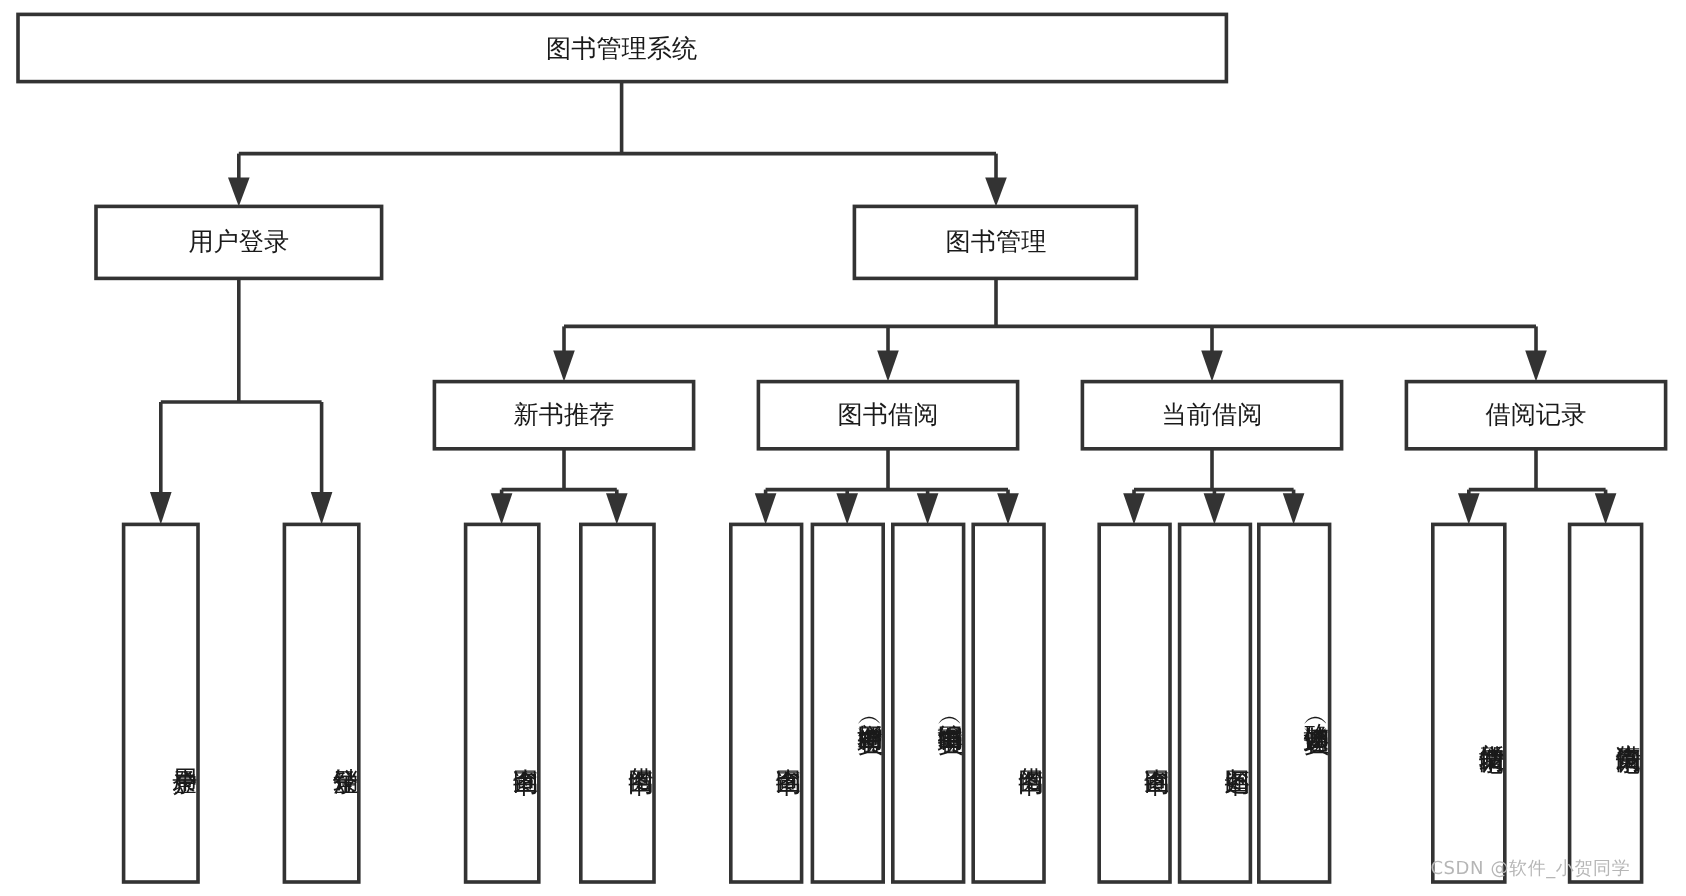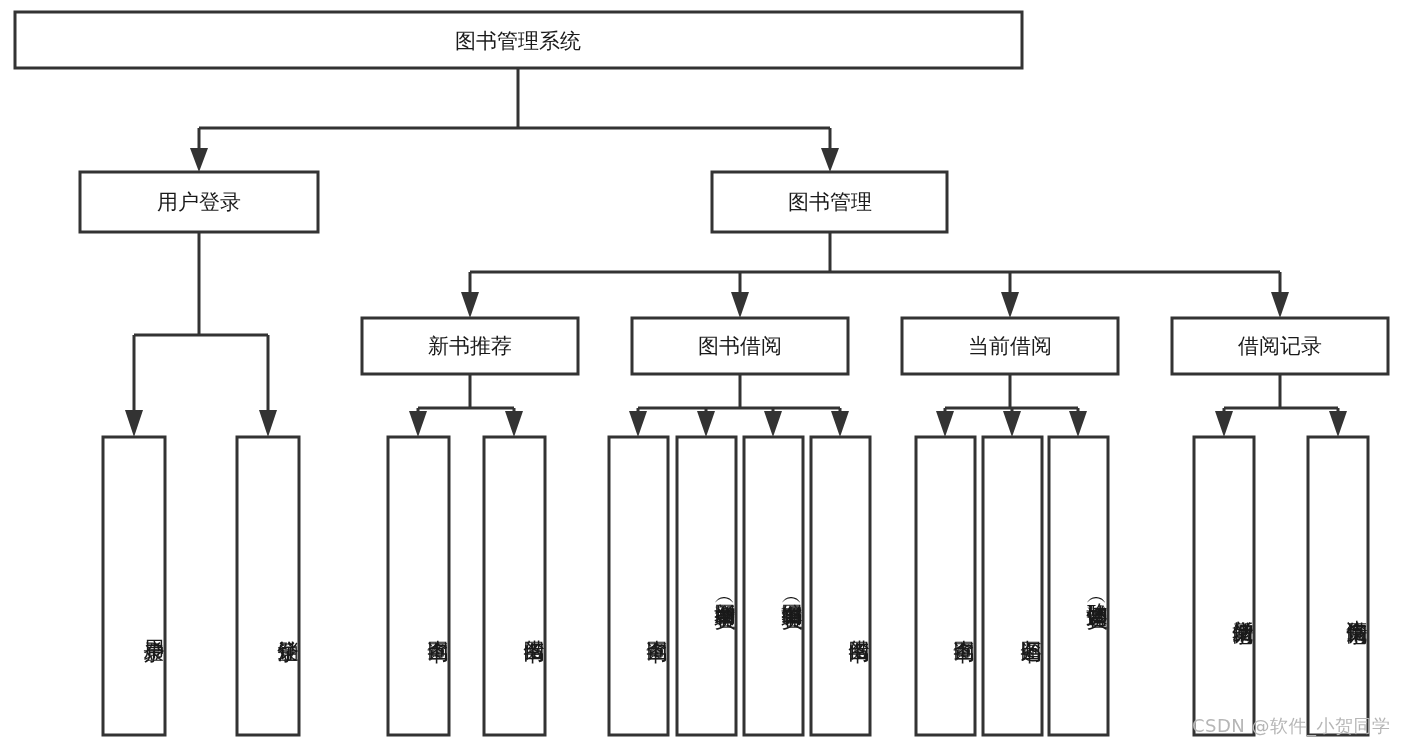--- a/index.html
+++ b/index.html
@@ -55,21 +55,21 @@
     line-height: 1.08;
     color: #1a1a1a;
     letter-spacing: 1px;
     text-align: start;
     white-space: nowrap;
     pointer-events: none;
   }
   .watermark {
     position: absolute;
     font-family: "DejaVu Sans", "Liberation Sans", sans-serif;
-    font-size: 18px;
+    font-size: 15px;
     color: #b6b6b6;
     left: 1192px;
     top: 714px;
     white-space: nowrap;
     letter-spacing: 0.5px;
   }
 </style>
 </head>
 <body>
 

